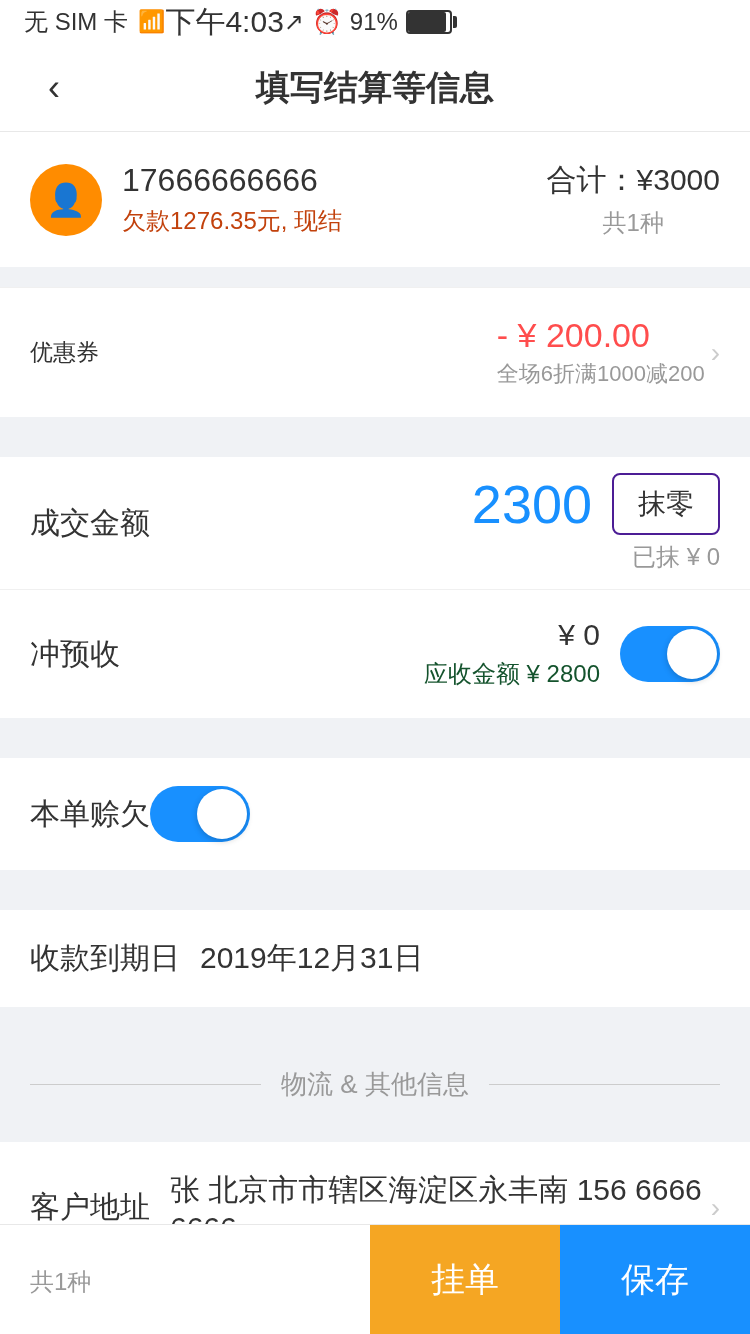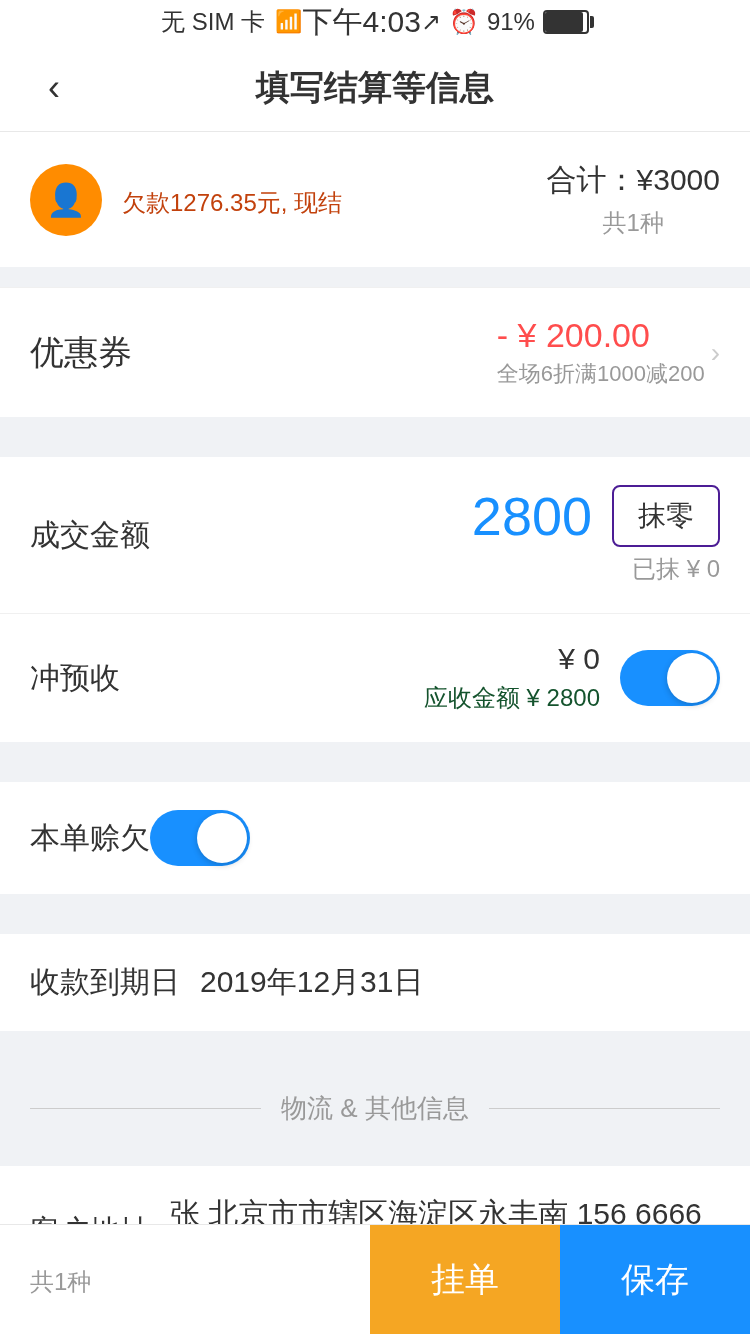--- a/index.html
+++ b/index.html
@@ -12,21 +12,21 @@
       font-size: 28px;
       color: #333;
     }
 
     
     .status-bar {
       height: 44px;
       background: #fff;
       display: flex;
       align-items: center;
-      justify-content: center;
+      justify-content: flex-start;
       padding: 12px 24px;
       font-size: 24px;
       color: #333;
     }
     .status-left { display: flex; align-items: center; gap: 10px; }
     .status-center { font-size: 30px; font-weight: 500; }
     .status-right { display: flex; align-items: center; gap: 8px; font-size: 24px; }
     .battery-icon {
       width: 46px; height: 24px; border: 2px solid #333; border-radius: 4px;
       position: relative; display: inline-block;
@@ -88,35 +88,35 @@
 
     
     .coupon-row {
       background: #fff;
       padding: 28px 30px;
       display: flex;
       align-items: center;
       justify-content: space-between;
       border-top: 1px solid #f0f0f0;
     }
-    .coupon-label { font-size: 34px; color: #333; }
+    .coupon-label { font-size: 23px; color: #333; }
     .coupon-right { display: flex; align-items: center; gap: 6px; }
     .coupon-discount { font-size: 34px; color: #ff4d4d; font-weight: 500; }
     .coupon-desc { font-size: 22px; color: #999; margin-top: 4px; text-align: right; }
     .chevron-icon { color: #ccc; font-size: 28px; }
 
     
     .form-section {
       background: #fff;
       margin-bottom: 20px;
     }
 
     
     .amount-row {
-      padding: 28px 30px;
+      padding: 16px 30px;
       display: flex;
       align-items: center;
       justify-content: space-between;
       border-bottom: 1px solid #f0f0f0;
     }
     .amount-label { font-size: 30px; color: #333; }
     .amount-right { display: flex; align-items: center; gap: 20px; }
     .amount-value { font-size: 54px; color: #1890ff; font-weight: 500; }
     .round-btn {
       border: 2px solid #4c1d95; border-radius: 8px;
@@ -256,20 +256,21 @@
   <div class="nav-back">‹</div>
   <div class="nav-title">填写结算等信息</div>
 </div>
 
 <div class="customer-info">
   <div class="customer-left">
     <div class="avatar">
       <span>👤</span>
     </div>
     <div class="customer-info-text">
+      <div class="phone">17666666666</div>
       <div class="sub">欠款1276.35元, 现结</div>
     </div>
   </div>
   <div class="customer-right">
     <div class="total">合计：¥3000</div>
     <div class="count">共1种</div>
   </div>
 </div>
 
 <div class="section">
@@ -286,21 +287,21 @@
 </div>
 
 <div class="section-gray-gap"></div>
 
 <div class="form-section">
 
   <div class="amount-row">
     <span class="amount-label">成交金额</span>
     <div>
       <div class="amount-right">
-        <span class="amount-value">2800</span>
+        <span class="amount-value">2300</span>
         <button class="round-btn">抹零</button>
       </div>
       <div class="amount-sub">已抹  ¥ 0</div>
     </div>
   </div>
 
   <div class="precollect-row">
     <span class="precollect-label">冲预收</span>
     <div class="precollect-right">
       <div class="precollect-amount">

